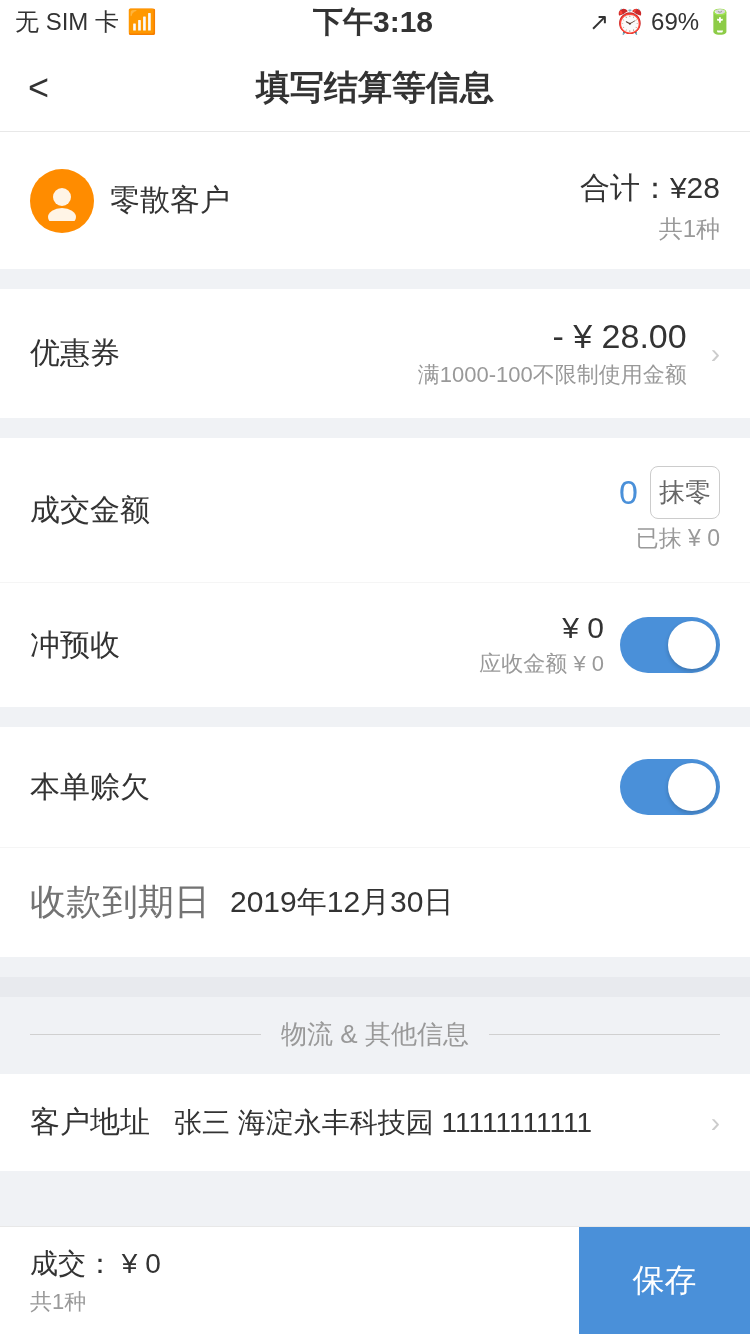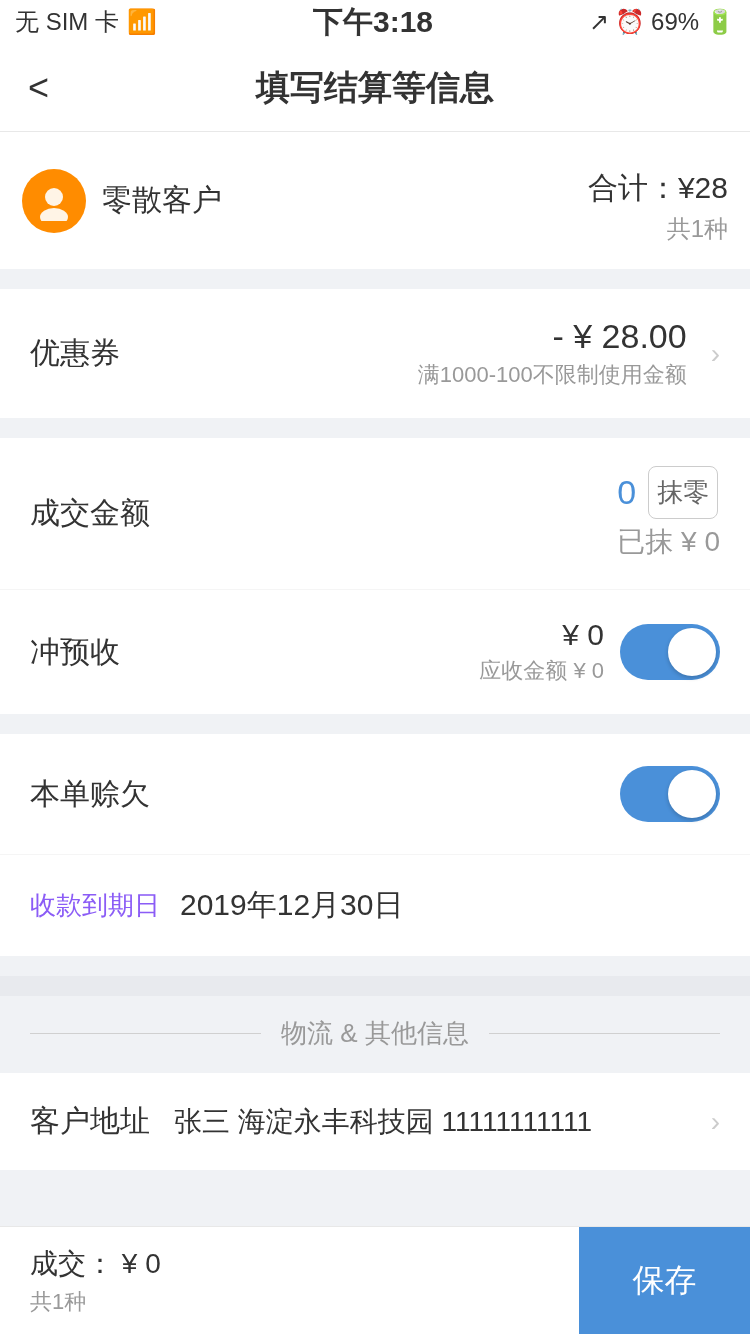--- a/index.html
+++ b/index.html
@@ -56,21 +56,21 @@
     }
 
     
     .content {
       padding-bottom: 120px;
     }
 
     
     .customer-section {
       background: #fff;
-      padding: 24px 22px;
+      padding: 24px 30px;
       display: flex;
       align-items: center;
       justify-content: space-between;
       margin-bottom: 20px;
     }
     .customer-left {
       display: flex;
       align-items: center;
       gap: 16px;
     }
@@ -161,21 +161,21 @@
     .round-btn {
       border: 1px solid #ccc;
       border-radius: 8px;
       padding: 8px 8px;
       font-size: 26px;
       color: #666;
       background: #fff;
       cursor: pointer;
     }
     .amount-sub-text {
-      font-size: 28px;
+      font-size: 23px;
       color: #999;
       text-align: right;
       margin-top: 4px;
     }
 
     
     .prerecv-right {
       display: flex;
       align-items: center;
       gap: 16px;
@@ -233,22 +233,22 @@
     
     .duedate-row {
       display: flex;
       align-items: center;
       padding: 30px 30px;
       gap: 20px;
       background: #fff;
       border-top: 1px solid #f5f5f5;
     }
     .duedate-label {
-      font-size: 26px;
-      color: #8b5cf6;
+      font-size: 36px;
+      color: #737373;
       flex-shrink: 0;
     }
     .duedate-value {
       font-size: 30px;
       color: #333;
     }
 
     
     .divider-section {
       background: #e8eaee;

